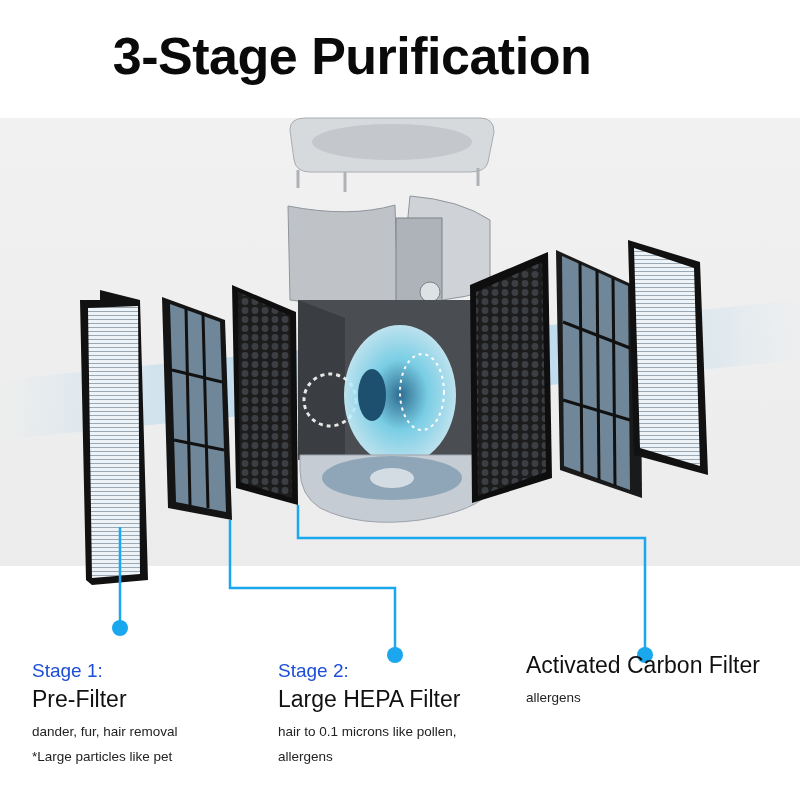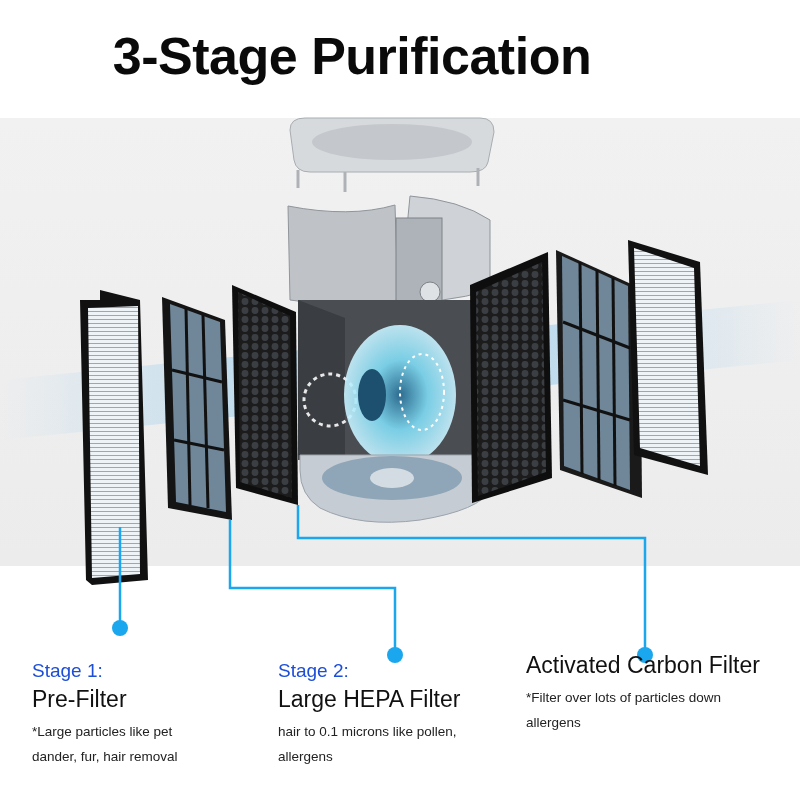--- a/index.html
+++ b/index.html
@@ -119,33 +119,32 @@
     <circle cx="120" cy="628" r="8"></circle>
     <circle cx="395" cy="655" r="8"></circle>
     <circle cx="645" cy="655" r="8"></circle>
   </g>
 </svg>
 
 <div class="block" style="left:32px; top:648px; width:230px;">
   <div class="stage-label">Stage 1:</div>
   <div class="stage-name">Pre-Filter</div>
   <div class="stage-desc">
+    <div>dander, fur, hair removal</div>
     <div>*Large particles like pet</div>
-    <div>dander, fur, hair removal</div>
   </div>
 </div>
 
 <div class="block" style="left:278px; top:648px; width:240px;">
   <div class="stage-label">Stage 2:</div>
   <div class="stage-name">Large HEPA Filter</div>
   <div class="stage-desc">
     <div>hair to 0.1 microns like pollen,</div>
     <div>allergens</div>
   </div>
 </div>
 
 <div class="block" style="left:526px; top:648px; width:270px;">
   <div class="stage-name">Activated Carbon Filter</div>
   <div class="stage-desc">
-    <div>*Filter over  lots  of particles down</div>
     <div>allergens</div>
   </div>
 </div>
 
 </body></html>

